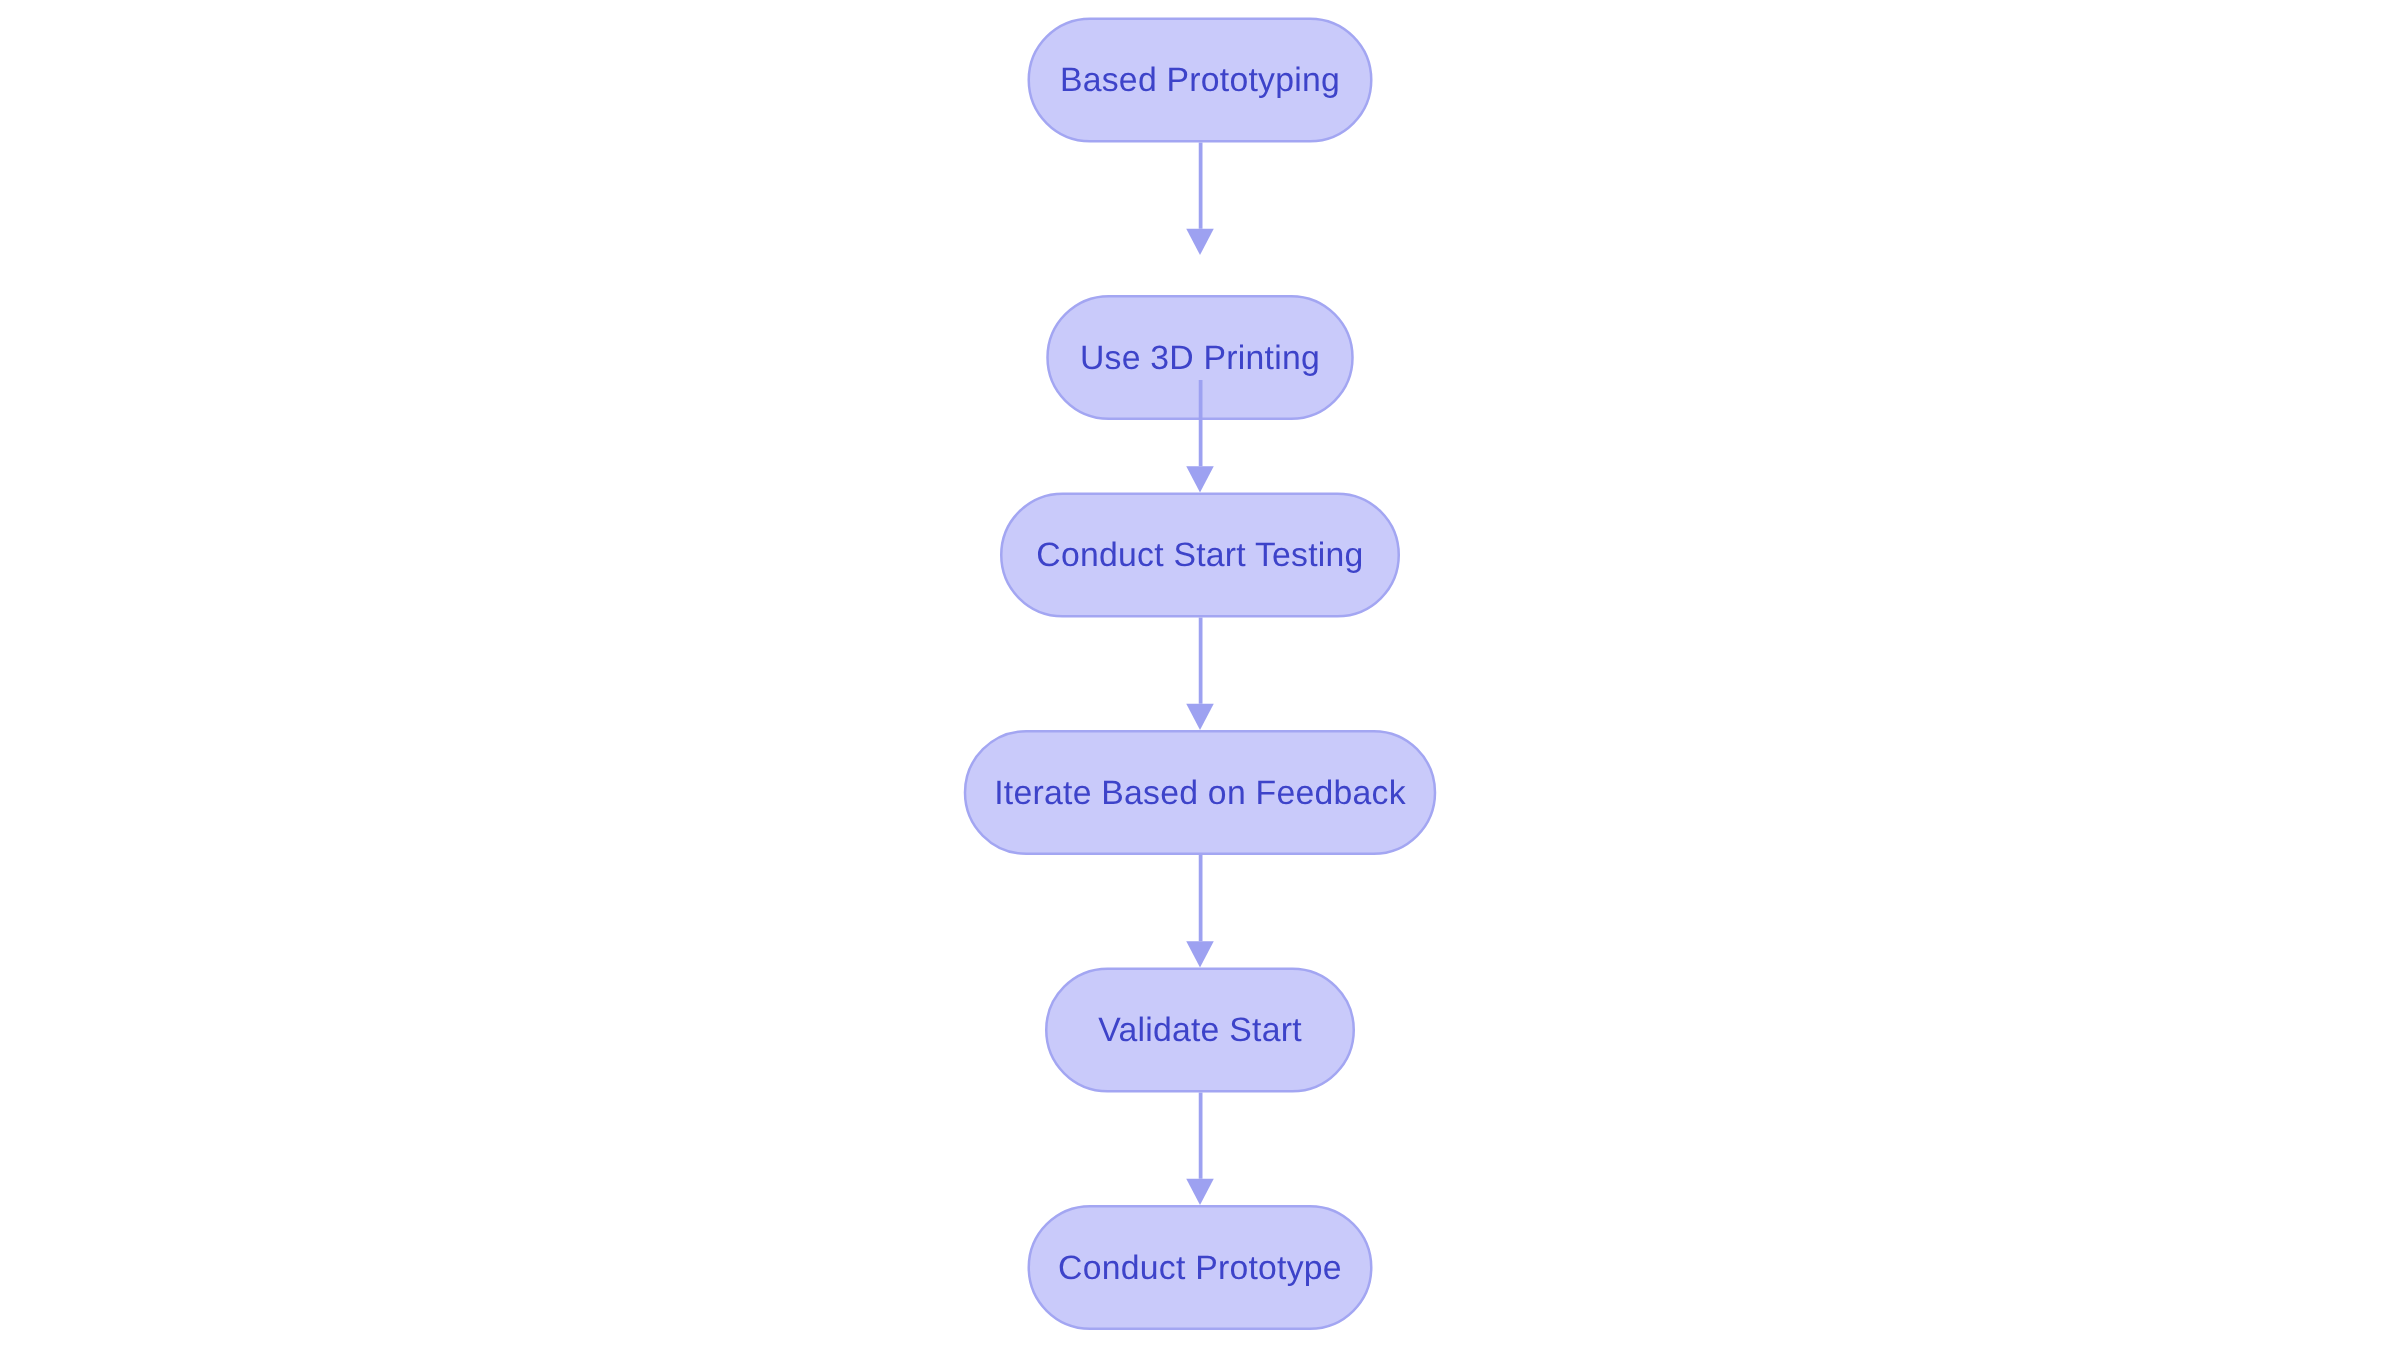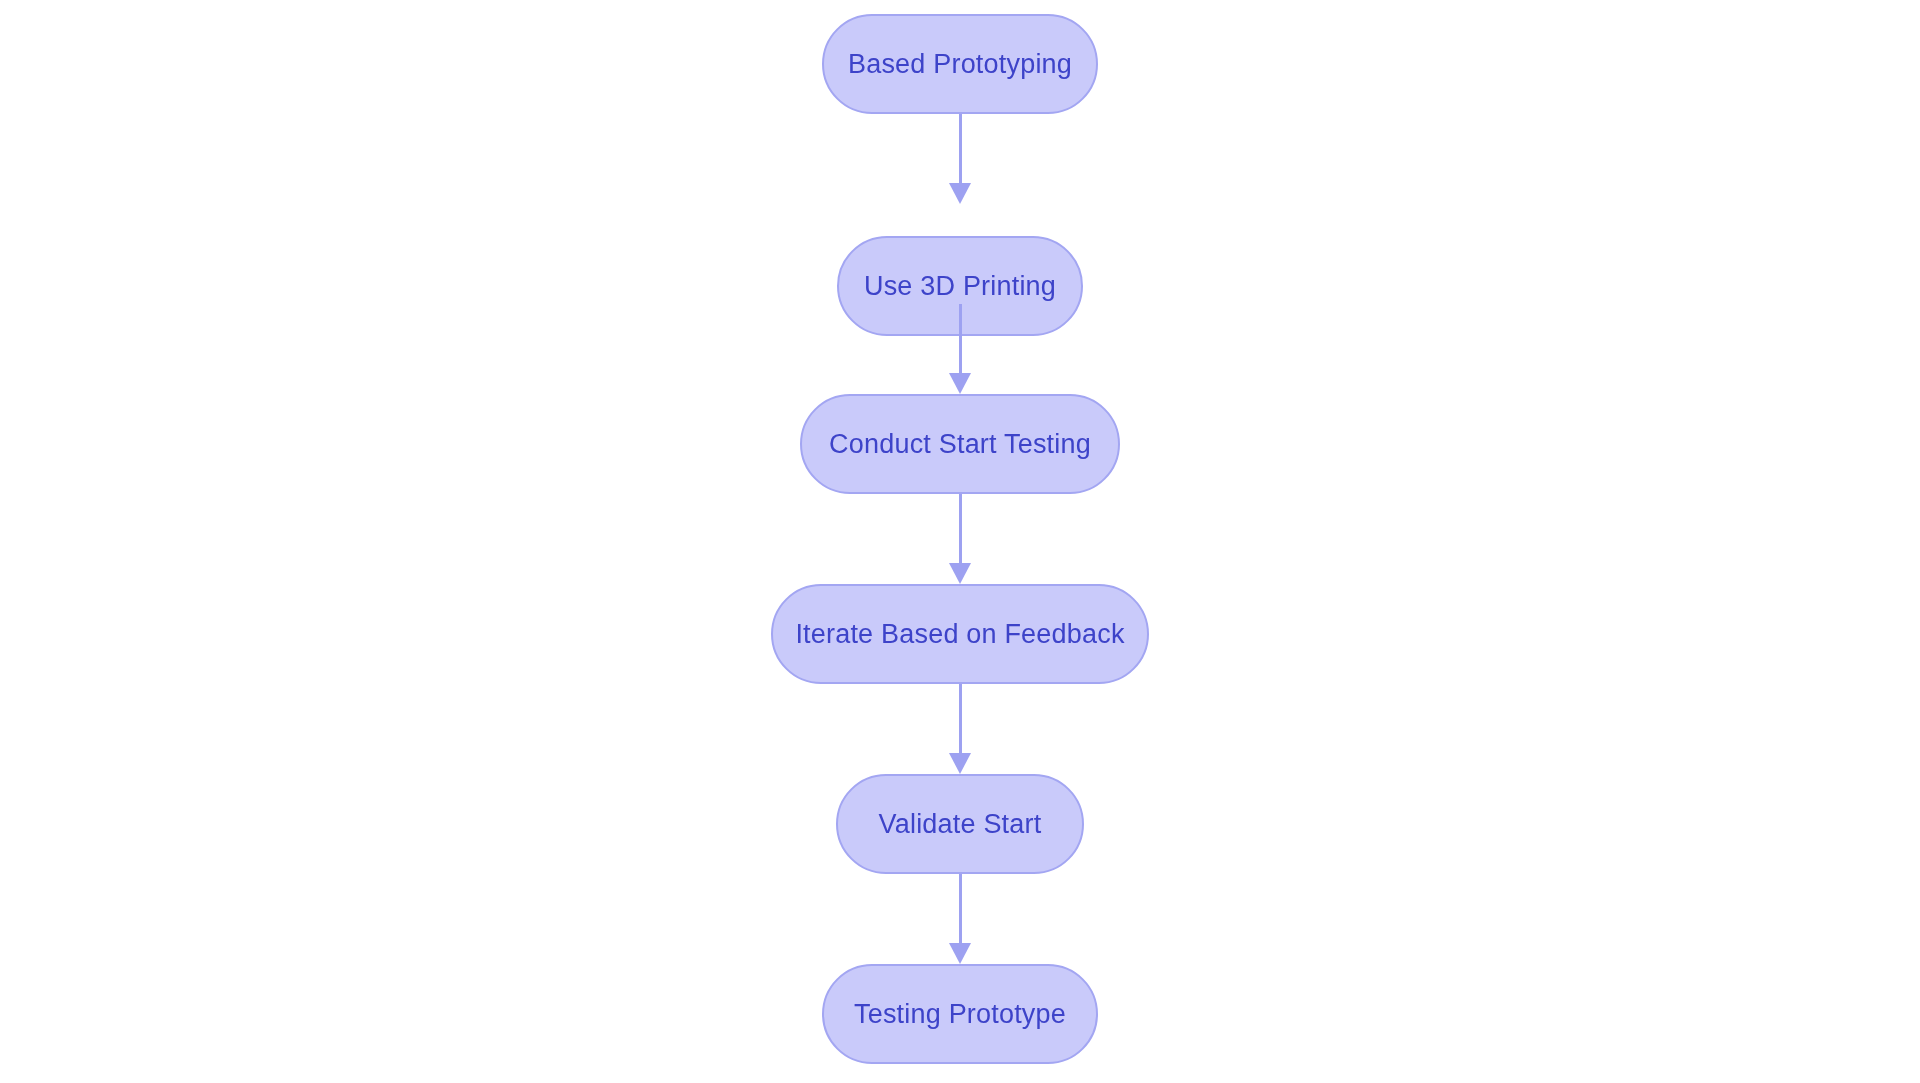--- a/index.html
+++ b/index.html
@@ -120,16 +120,16 @@
   <div class="node n5">
     <span class="node-label">Validate Start</span>
   </div>
 
   <div class="edge e5">
     <div class="edge-line"></div>
     <div class="edge-head"></div>
   </div>
 
   <div class="node n6">
-    <span class="node-label">Testing Prototype</span>
+    <span class="node-label">Conduct Prototype</span>
   </div>
 
 </div>
 
 </body></html>

